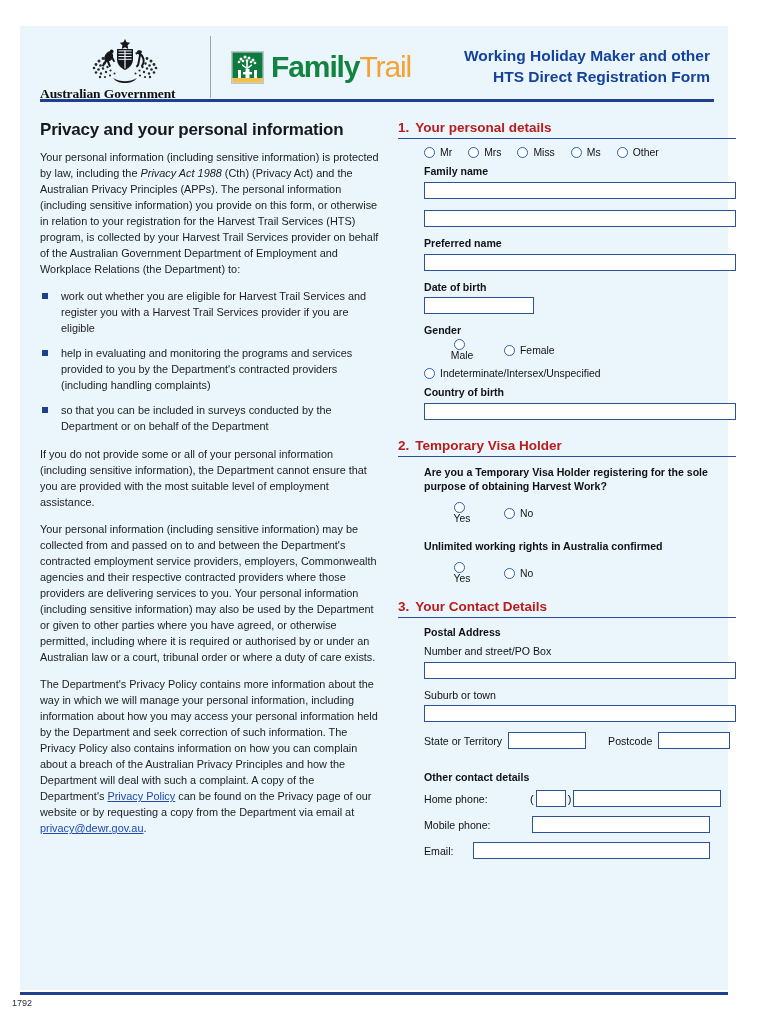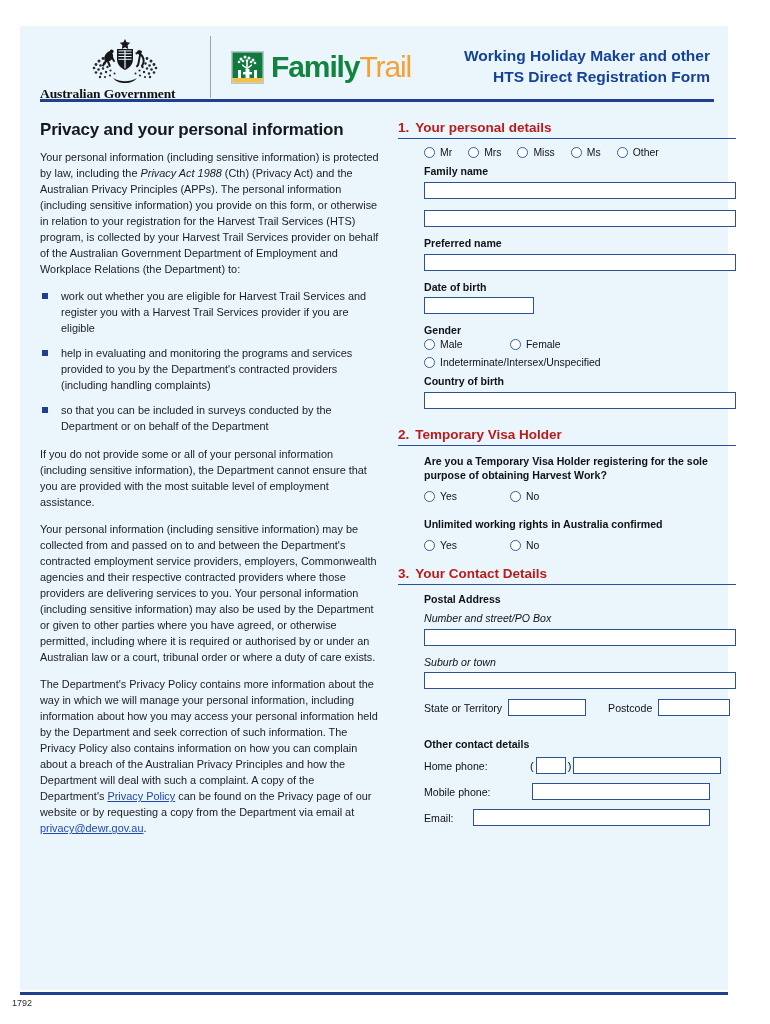--- a/index.html
+++ b/index.html
@@ -178,21 +178,21 @@
   }
   .section-head .num { margin-right: 6px; }
   .sect-body { padding-left: 26px; }
 
   .fld-label {
     font-size: 10.6px;
     font-weight: bold;
     color: #101215;
     margin: 0 0 3px 0;
   }
-  .fld-label.reg { font-weight: normal; font-style: italic; }
+  .fld-label.reg { font-weight: normal; }
   .q-label {
     font-size: 10.6px;
     font-weight: bold;
     color: #101215;
     line-height: 1.35;
     margin: 0 0 9px 0;
   }
   .tbox {
     border: 1.3px solid #2b5296;
     background: #ffffff;
@@ -212,21 +212,21 @@
   .radio-row {
     display: flex;
     align-items: center;
     margin-bottom: 7px;
   }
   .radio-opt {
     display: flex;
     align-items: center;
     margin-right: 16px;
   }
-  .radio-opt.w { width: 71px; margin-right: 15px; }
+  .radio-opt.w { width: 71px; margin-right: 9px; flex-direction: column; }
   .radio {
     width: 11px;
     height: 11px;
     border: 1.6px solid #2b5fae;
     border-radius: 50%;
     background: #ffffff;
     box-sizing: border-box;
     flex: 0 0 auto;
   }
   .radio-lbl {

